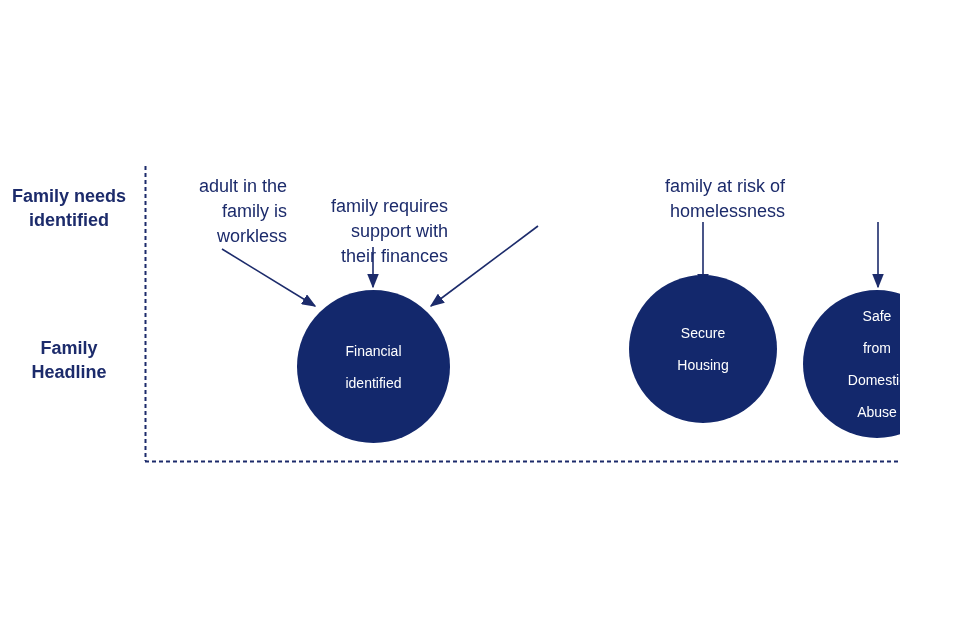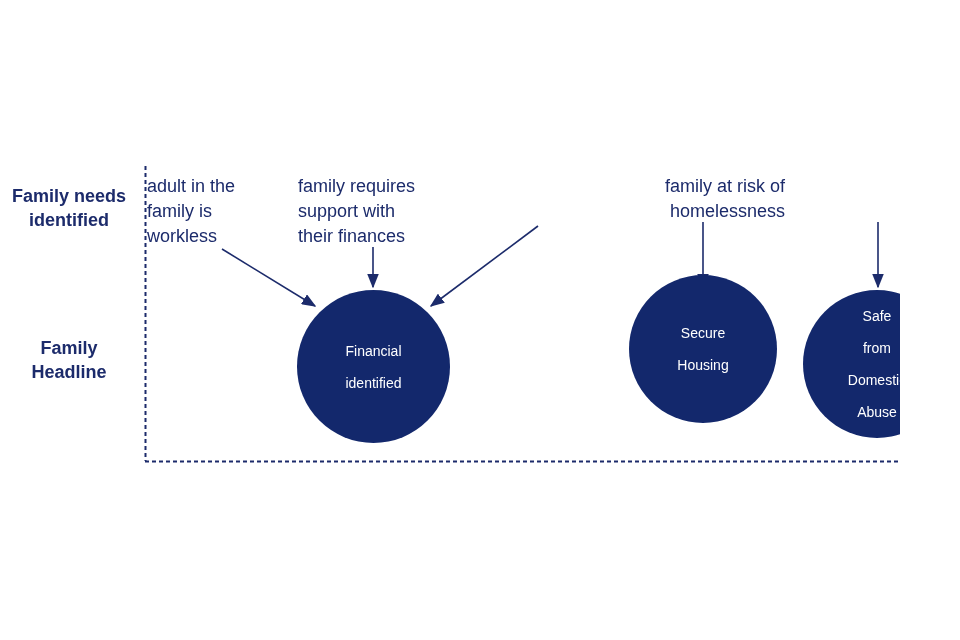--- a/index.html
+++ b/index.html
@@ -54,23 +54,23 @@
   .row-header.outcome { top: 336px; }
 
   .need-label {
     position: absolute;
     top: 174px;
     font-size: 18px;
     line-height: 25px;
     color: var(--navy-text);
     white-space: pre-line;
   }
-  .need-label.centered { text-align: left; }
+  .need-label.centered { text-align: right; }
   .need-label.n1 { left: 147px; width: 140px; }
-  .need-label.n2 { left: 298px; width: 150px; }
+  .need-label.n2 { left: 298px; width: 150px; margin-top: 20px; }
   .need-label.n3 { left: 458px; width: 156px; }
   .need-label.n4 { left: 635px; width: 150px; text-align: right; }
   .need-label.n5 { left: 800px; width: 158px; text-align: left; }
 
   .outcome-circle {
     position: absolute;
     border-radius: 50%;
     background: var(--circle-fill);
     display: flex;
     align-items: center;

